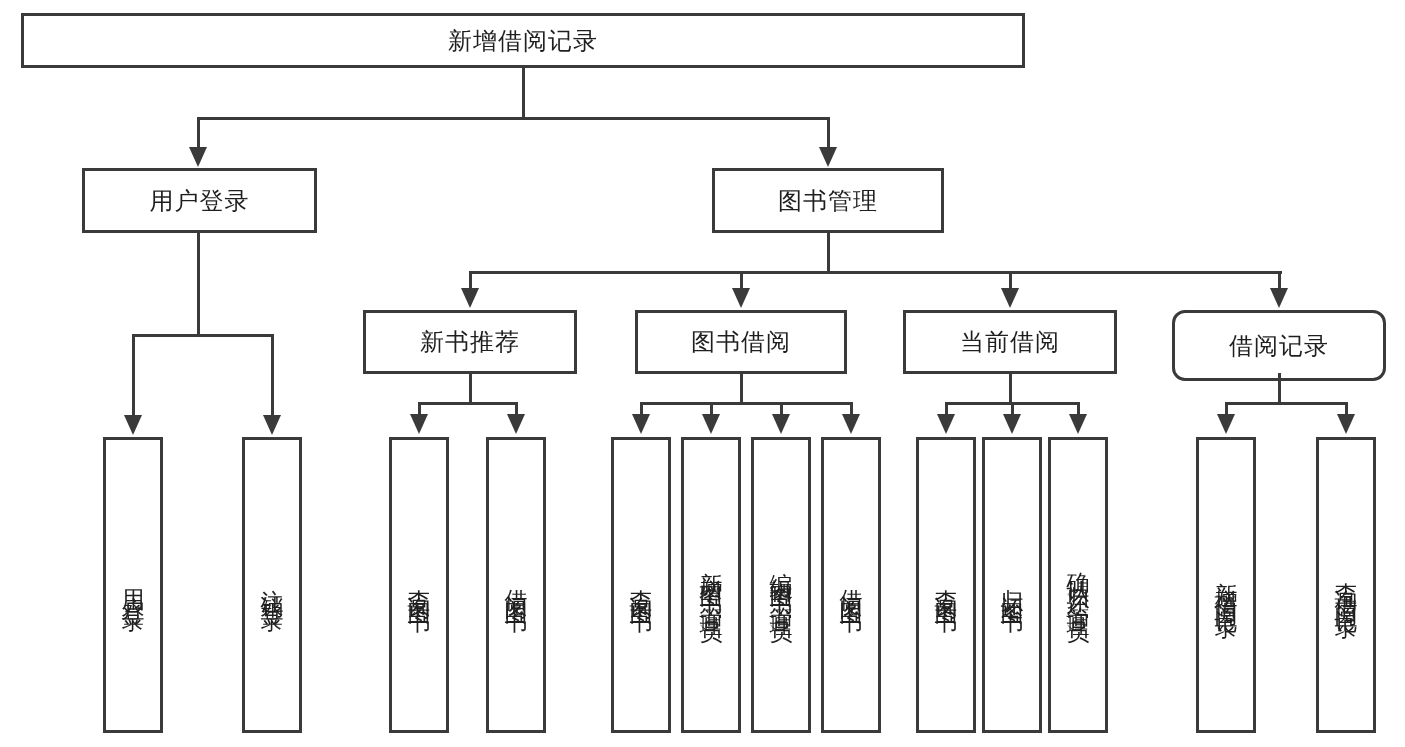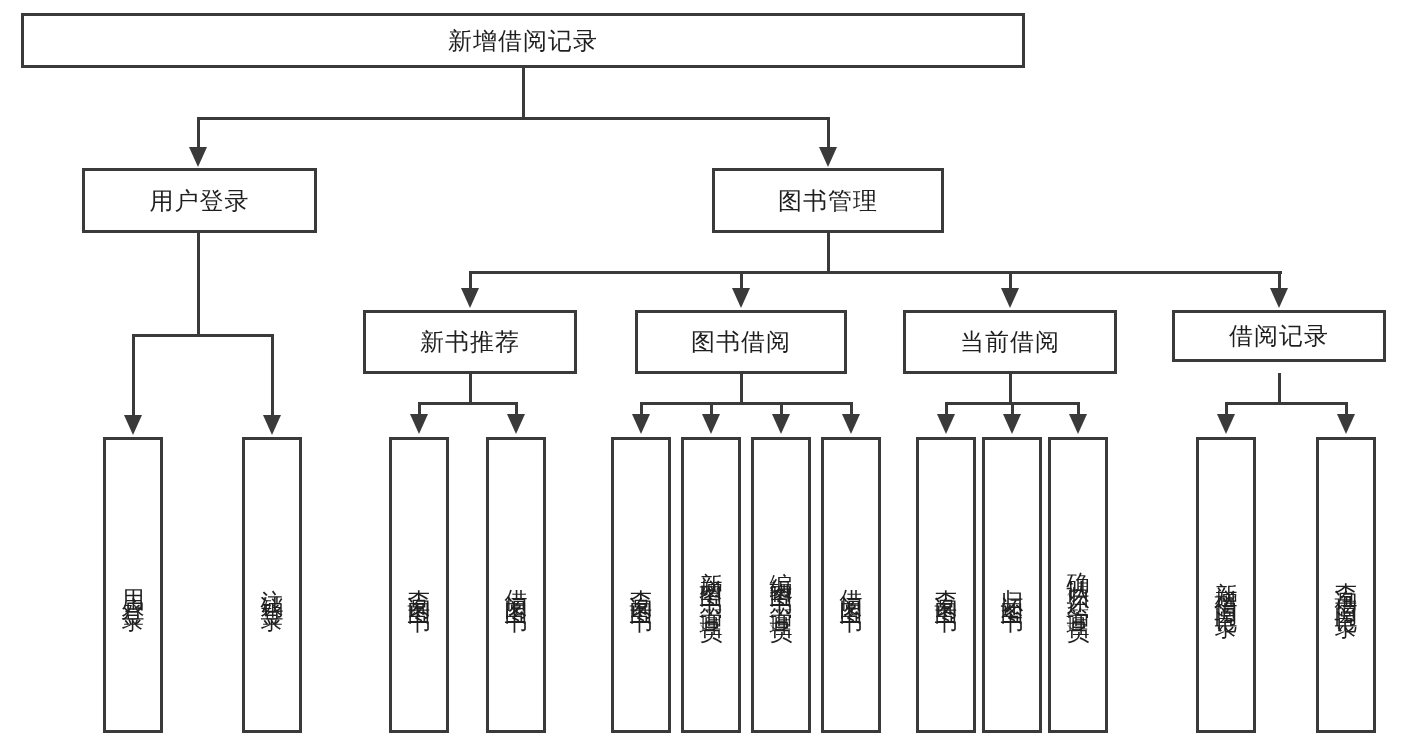--- a/index.html
+++ b/index.html
@@ -90,21 +90,21 @@
   <div class="vline" style="left:740px;top:271px;height:17px;"></div>
   <div class="arrow" style="left:732px;top:288px;"></div>
   <div class="vline" style="left:1009px;top:271px;height:17px;"></div>
   <div class="arrow" style="left:1001px;top:288px;"></div>
   <div class="vline" style="left:1278px;top:271px;height:17px;"></div>
   <div class="arrow" style="left:1270px;top:288px;"></div>
 
   <div class="box" style="left:363px;top:310px;width:214px;height:64px;">新书推荐</div>
   <div class="box" style="left:903px;top:310px;width:214px;height:64px;">当前借阅</div>
   <div class="box" style="left:635px;top:310px;width:212px;height:64px;">图书借阅</div>
-  <div class="box" style="left:1172px;top:310px;width:214px;height:52px;">借阅记录</div>
+  <div class="box" style="left:1172px;top:310px;width:214px;height:71px;border-radius:13px;">借阅记录</div>
 
   <div class="vline" style="left:469px;top:373px;height:32px;"></div>
   <div class="hline" style="left:418px;top:402px;width:100px;"></div>
   <div class="vline" style="left:418px;top:402px;height:13px;"></div>
   <div class="arrow" style="left:410px;top:414px;"></div>
   <div class="vline" style="left:515px;top:402px;height:13px;"></div>
   <div class="arrow" style="left:507px;top:414px;"></div>
 
   <div class="vline" style="left:740px;top:373px;height:32px;"></div>
   <div class="hline" style="left:640px;top:402px;width:212px;"></div>

